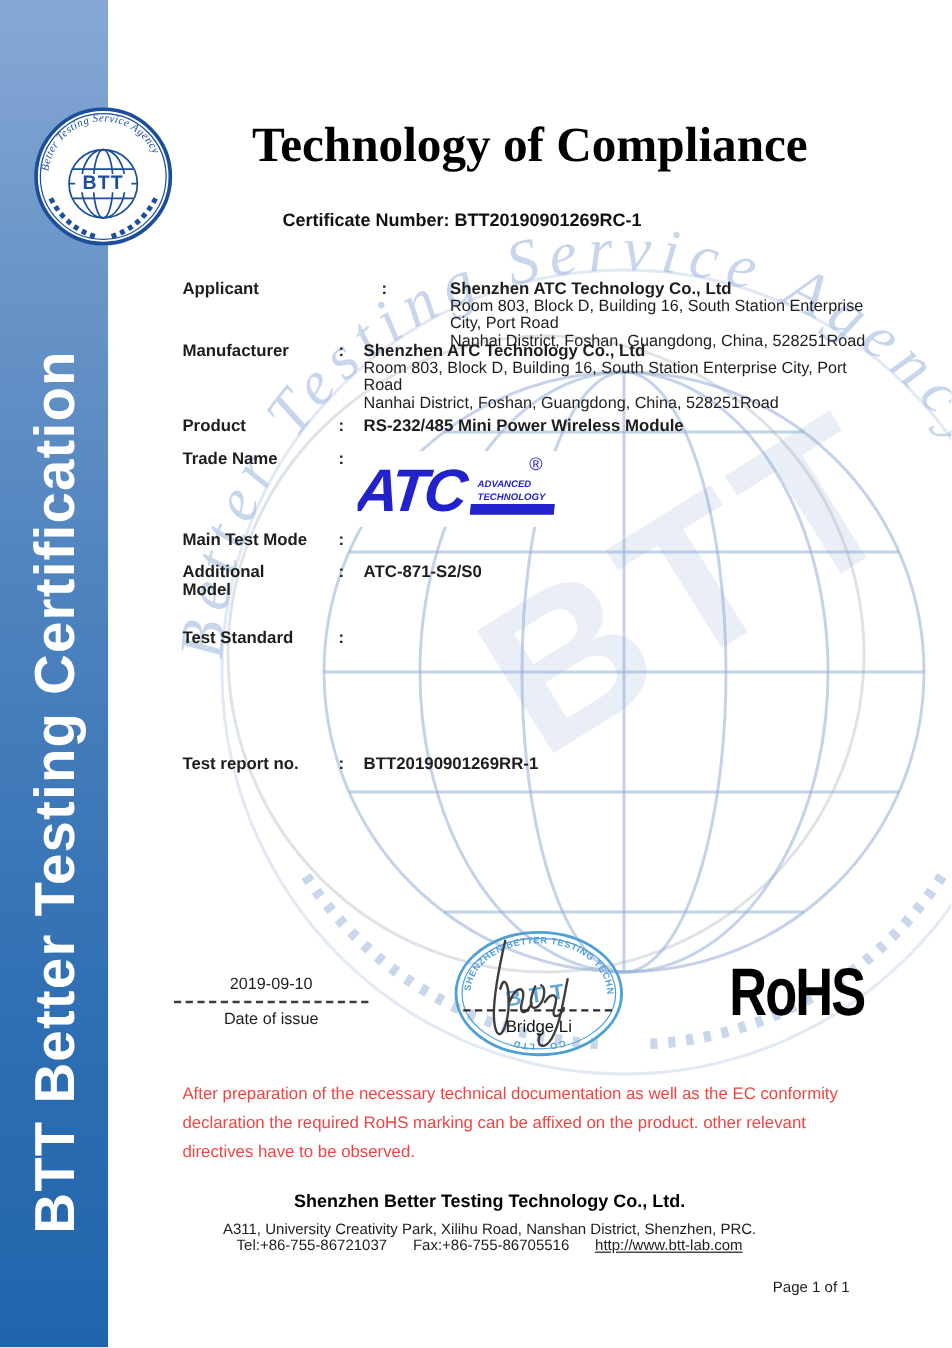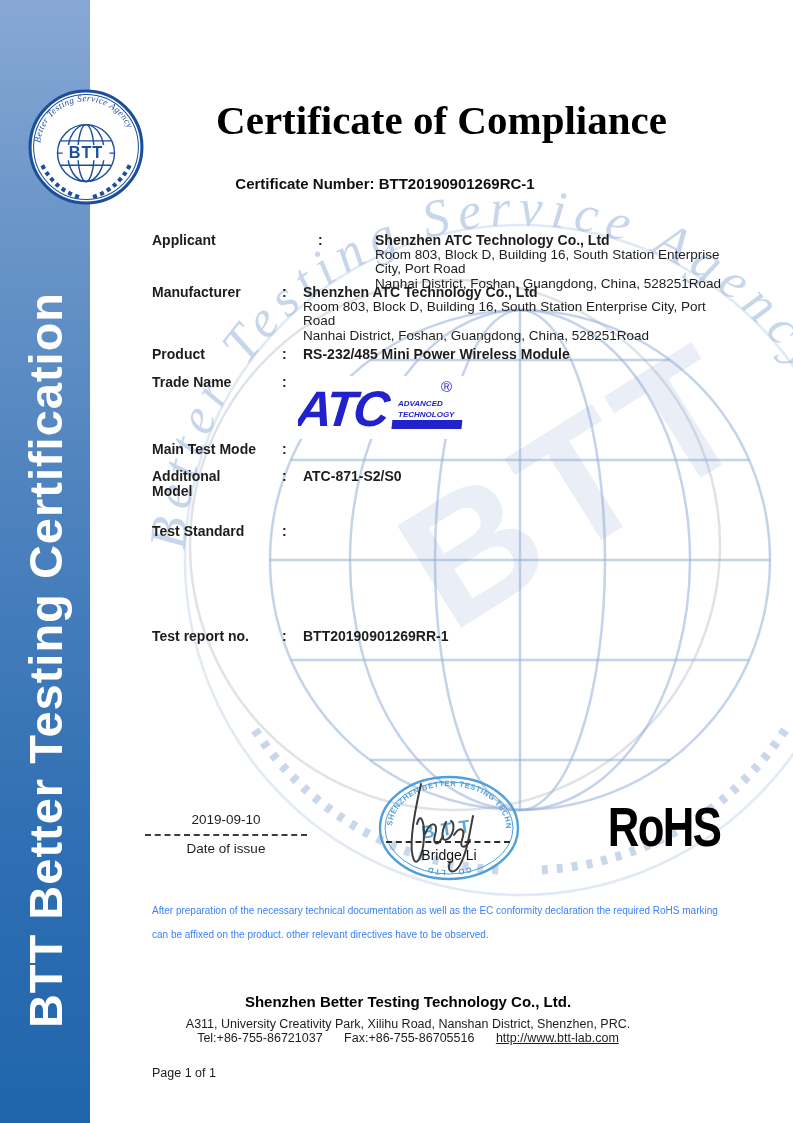--- a/index.html
+++ b/index.html
@@ -36,28 +36,28 @@
   
   .date-block{position:absolute;left:55px;top:812px;width:162px;text-align:center;font-size:13.5px;z-index:2;}
   .dash{border-top:2px dashed #3c3c3c;height:0;margin-top:7px;}
   .date-label{margin-top:5px;}
   .stamp{position:absolute;left:283px;top:772px;width:152px;height:112px;z-index:2;}
   .sig-line{position:absolute;left:296px;top:841px;width:124px;border-top:2px dashed #2c2c2c;z-index:3;}
   .signer{position:absolute;left:283px;top:847px;width:152px;text-align:center;font-size:14px;color:#111;z-index:3;}
   .rohs{position:absolute;left:483px;top:794px;width:182px;text-align:center;z-index:2;
         font-size:56px;font-weight:bold;color:#000;transform:scaleX(.78);transform-origin:center;
         letter-spacing:-2px;}
-  .note{position:absolute;left:62px;top:899px;width:576px;font-size:10px;line-height:24px;color:#3b82f6;}
+  .note{position:absolute;left:62px;top:899px;width:576px;font-size:14px;line-height:24px;color:#ef4444;}
   .footer{position:absolute;left:62px;top:993px;width:512px;text-align:center;z-index:2;}
   .footer .co{font-size:15px;font-weight:bold;color:#000;}
   .footer .ad{font-size:12.5px;margin-top:7px;}
   .footer .ct{font-size:12.5px;margin-top:0;}
   .footer .ct span{margin:0 9px;}
   .url{text-decoration:underline;}
-  .pageind{position:absolute;left:62px;top:1066px;width:556px;font-size:12.5px;}
+  .pageind{position:absolute;left:62px;top:1066px;width:556px;text-align:right;font-size:12.5px;}
 </style>
 </head>
 <body>
 
 <div class="page">
 
   <svg class="watermark" width="793" height="1123" viewBox="0 0 793 1123">
     <g fill="none" stroke="#dfe3e8" stroke-width="2.5">
       <circle cx="455" cy="545" r="265"></circle>
     </g>
@@ -110,21 +110,21 @@
     <g fill="none" stroke="#1b4e9b" stroke-width="4" stroke-dasharray="4 3.5">
       <path d="M15,76 Q28,101 54,108"></path>
       <path d="M101,76 Q88,101 62,108"></path>
     </g>
     <rect x="35" y="56" width="46" height="15" fill="#ffffff"></rect>
     <text x="58" y="68.5" text-anchor="middle" font-size="16" font-weight="bold" fill="#1b4e9b" letter-spacing="1">BTT</text>
   </svg>
 
   <div class="content">
 
-    <div class="title">Certificate of Compliance</div>
+    <div class="title">Technology of Compliance</div>
     <div class="certnum">Certificate Number: BTT20190901269RC-1</div>
 
     <div class="row" style="top:233px;gap:36px;">
       <div class="lbl">Applicant</div>
       <div class="cln">:</div>
       <div class="val">
         <div class="bold">Shenzhen ATC Technology Co., Ltd</div>
         <div class="addr">Room 803, Block D, Building 16, South Station Enterprise City, Port Road</div>
         <div class="addr">Nanhai District, Foshan, Guangdong, China, 528251Road</div>
       </div>

